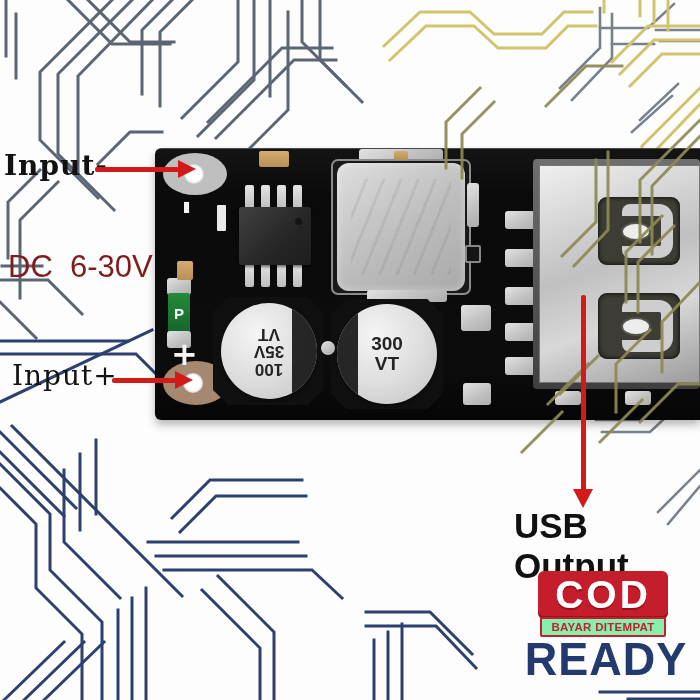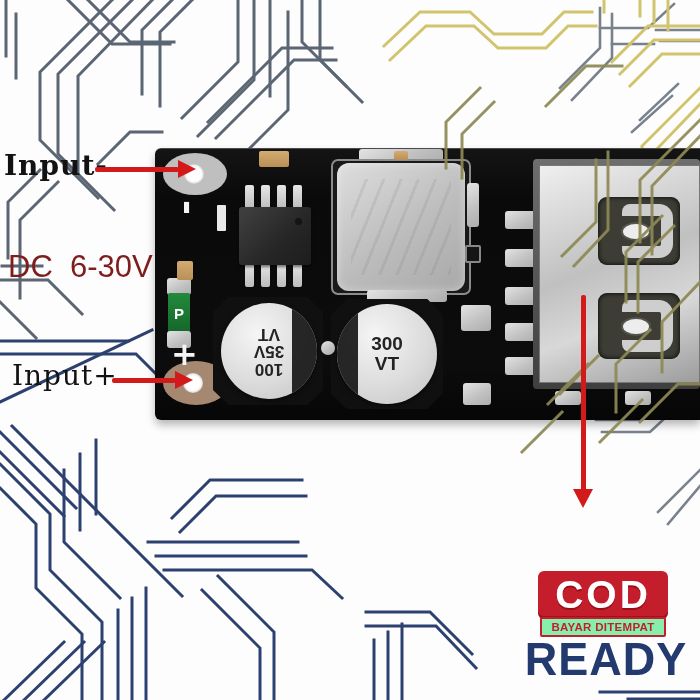--- a/index.html
+++ b/index.html
@@ -179,20 +179,21 @@
         <path d="M668,0 V30"></path>
         <path d="M604,0 V12"></path>
       <path d="M700,88 L642,146 V200"></path>
         <path d="M700,104 L654,152 V214"></path>
     </g>
   </svg>
 
   <div class="lbl" id="lbl-input-minus">Input-</div>
   <div class="lbl" id="lbl-dc">DC  6-30V</div>
   <div class="lbl" id="lbl-input-plus">Input+</div>
+  <div class="lbl" id="lbl-usb-output">USB Output</div>
 
   <div id="module">
 
     <div class="pad-oval" style="left:8px;top:4px;width:64px;height:42px;background:#bfbfbf;">
       <div class="hole" style="left:21px;top:11px;"></div>
     </div>
     <div class="mark" style="left:26px;top:38px;font-size:36px;transform:rotate(90deg);">-</div>
     <div class="pad-oval" style="left:8px;top:212px;width:66px;height:44px;background:#a68870;">
       <div class="hole" style="left:20px;top:12px;"></div>
     </div>

